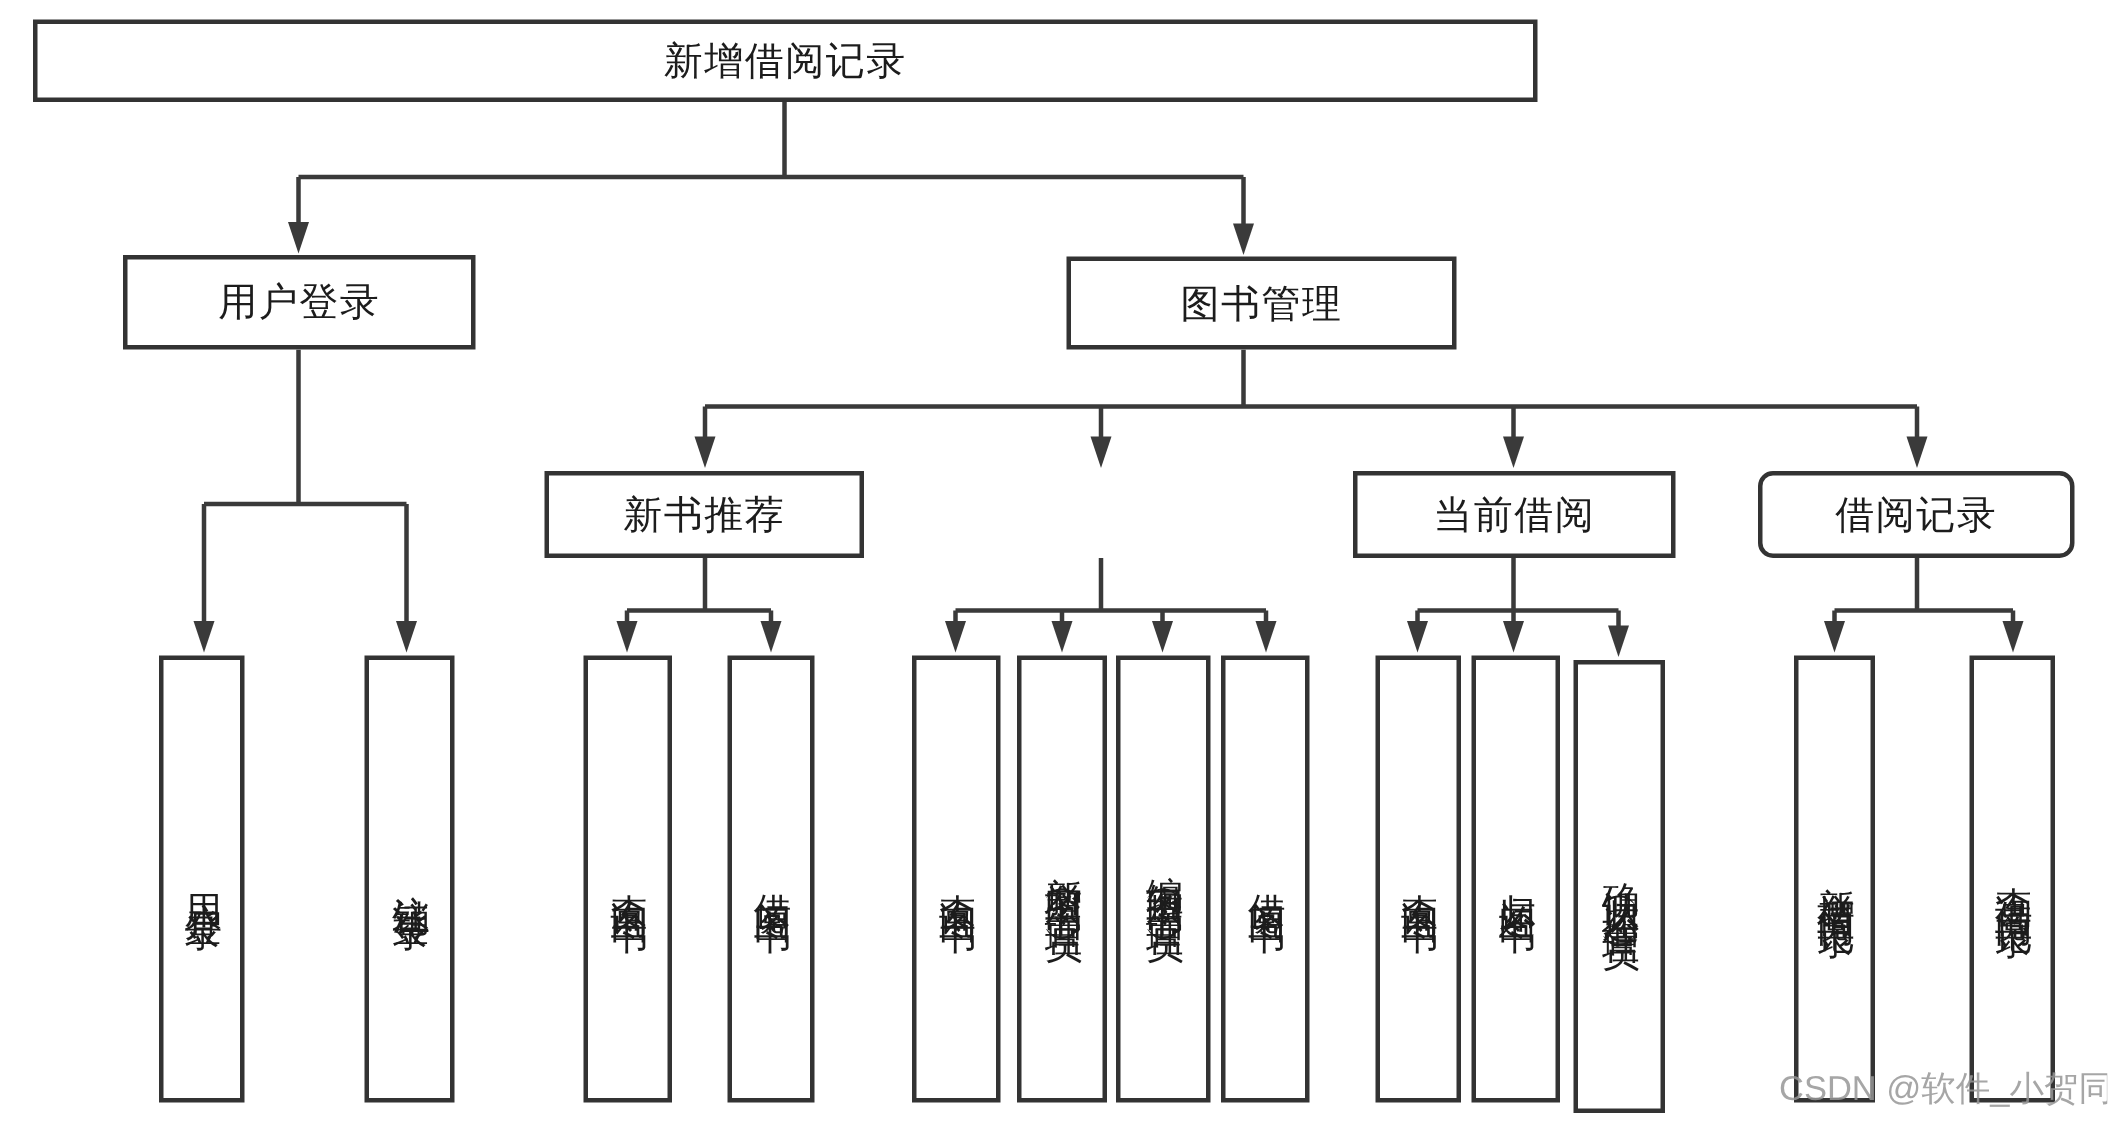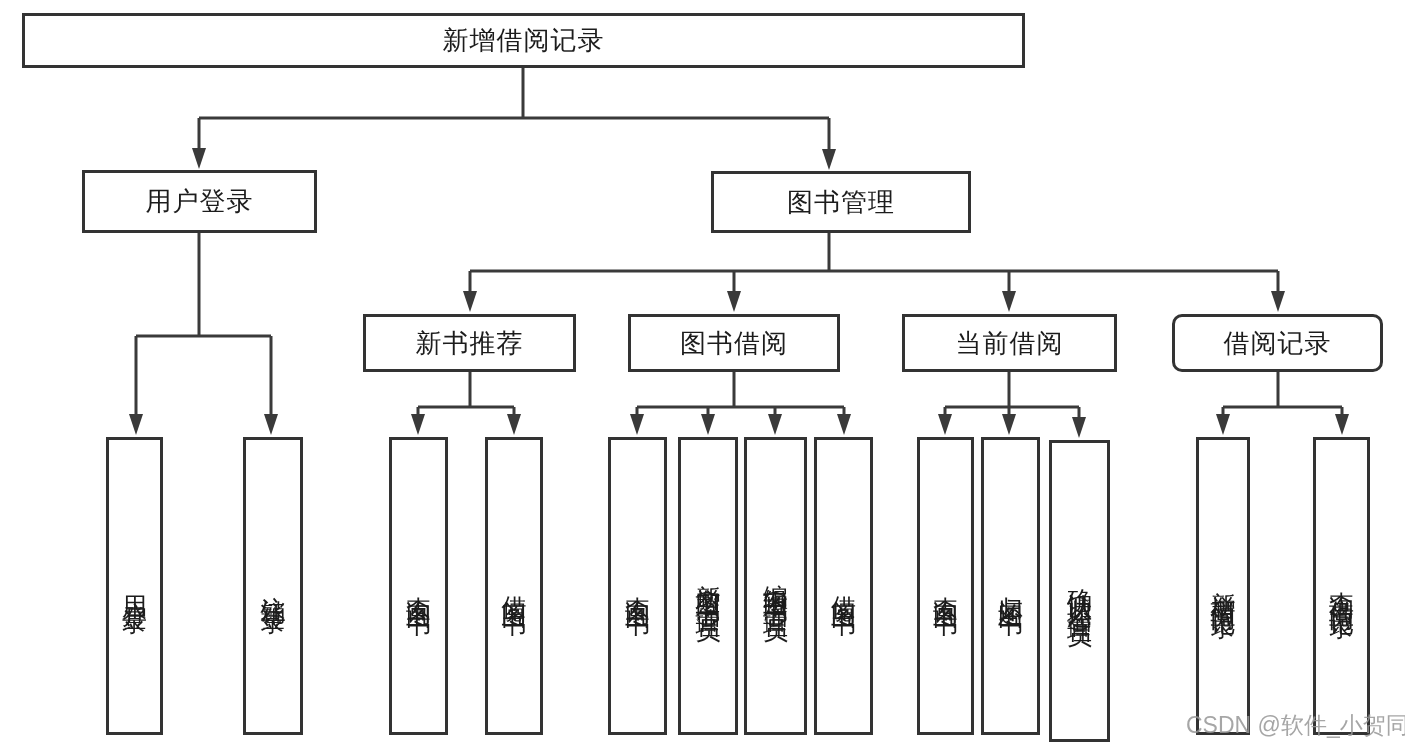--- a/index.html
+++ b/index.html
@@ -102,23 +102,20 @@
   <div class="node h" style="left:82px; top:170px; width:235px; height:63px;">
     <span>用户登录</span>
   </div>
   <div class="node h" style="left:711px; top:171px; width:260px; height:62px;">
     <span>图书管理</span>
   </div>
 
   <div class="node h" style="left:363px; top:314px; width:213px; height:58px;">
     <span>新书推荐</span>
   </div>
-  <div class="node h" style="left:628px; top:314px; width:212px; height:58px;">
-    <span>图书借阅</span>
-  </div>
   <div class="node h" style="left:902px; top:314px; width:215px; height:58px;">
     <span>当前借阅</span>
   </div>
   <div class="node h" style="left:1172px; top:314px; width:211px; height:58px;border-radius:10px;">
     <span>借阅记录</span>
   </div>
 
   <div class="node v" style="left:106px; top:437px; width:57px; height:298px;">
     <span>用户登录</span>
   </div>

